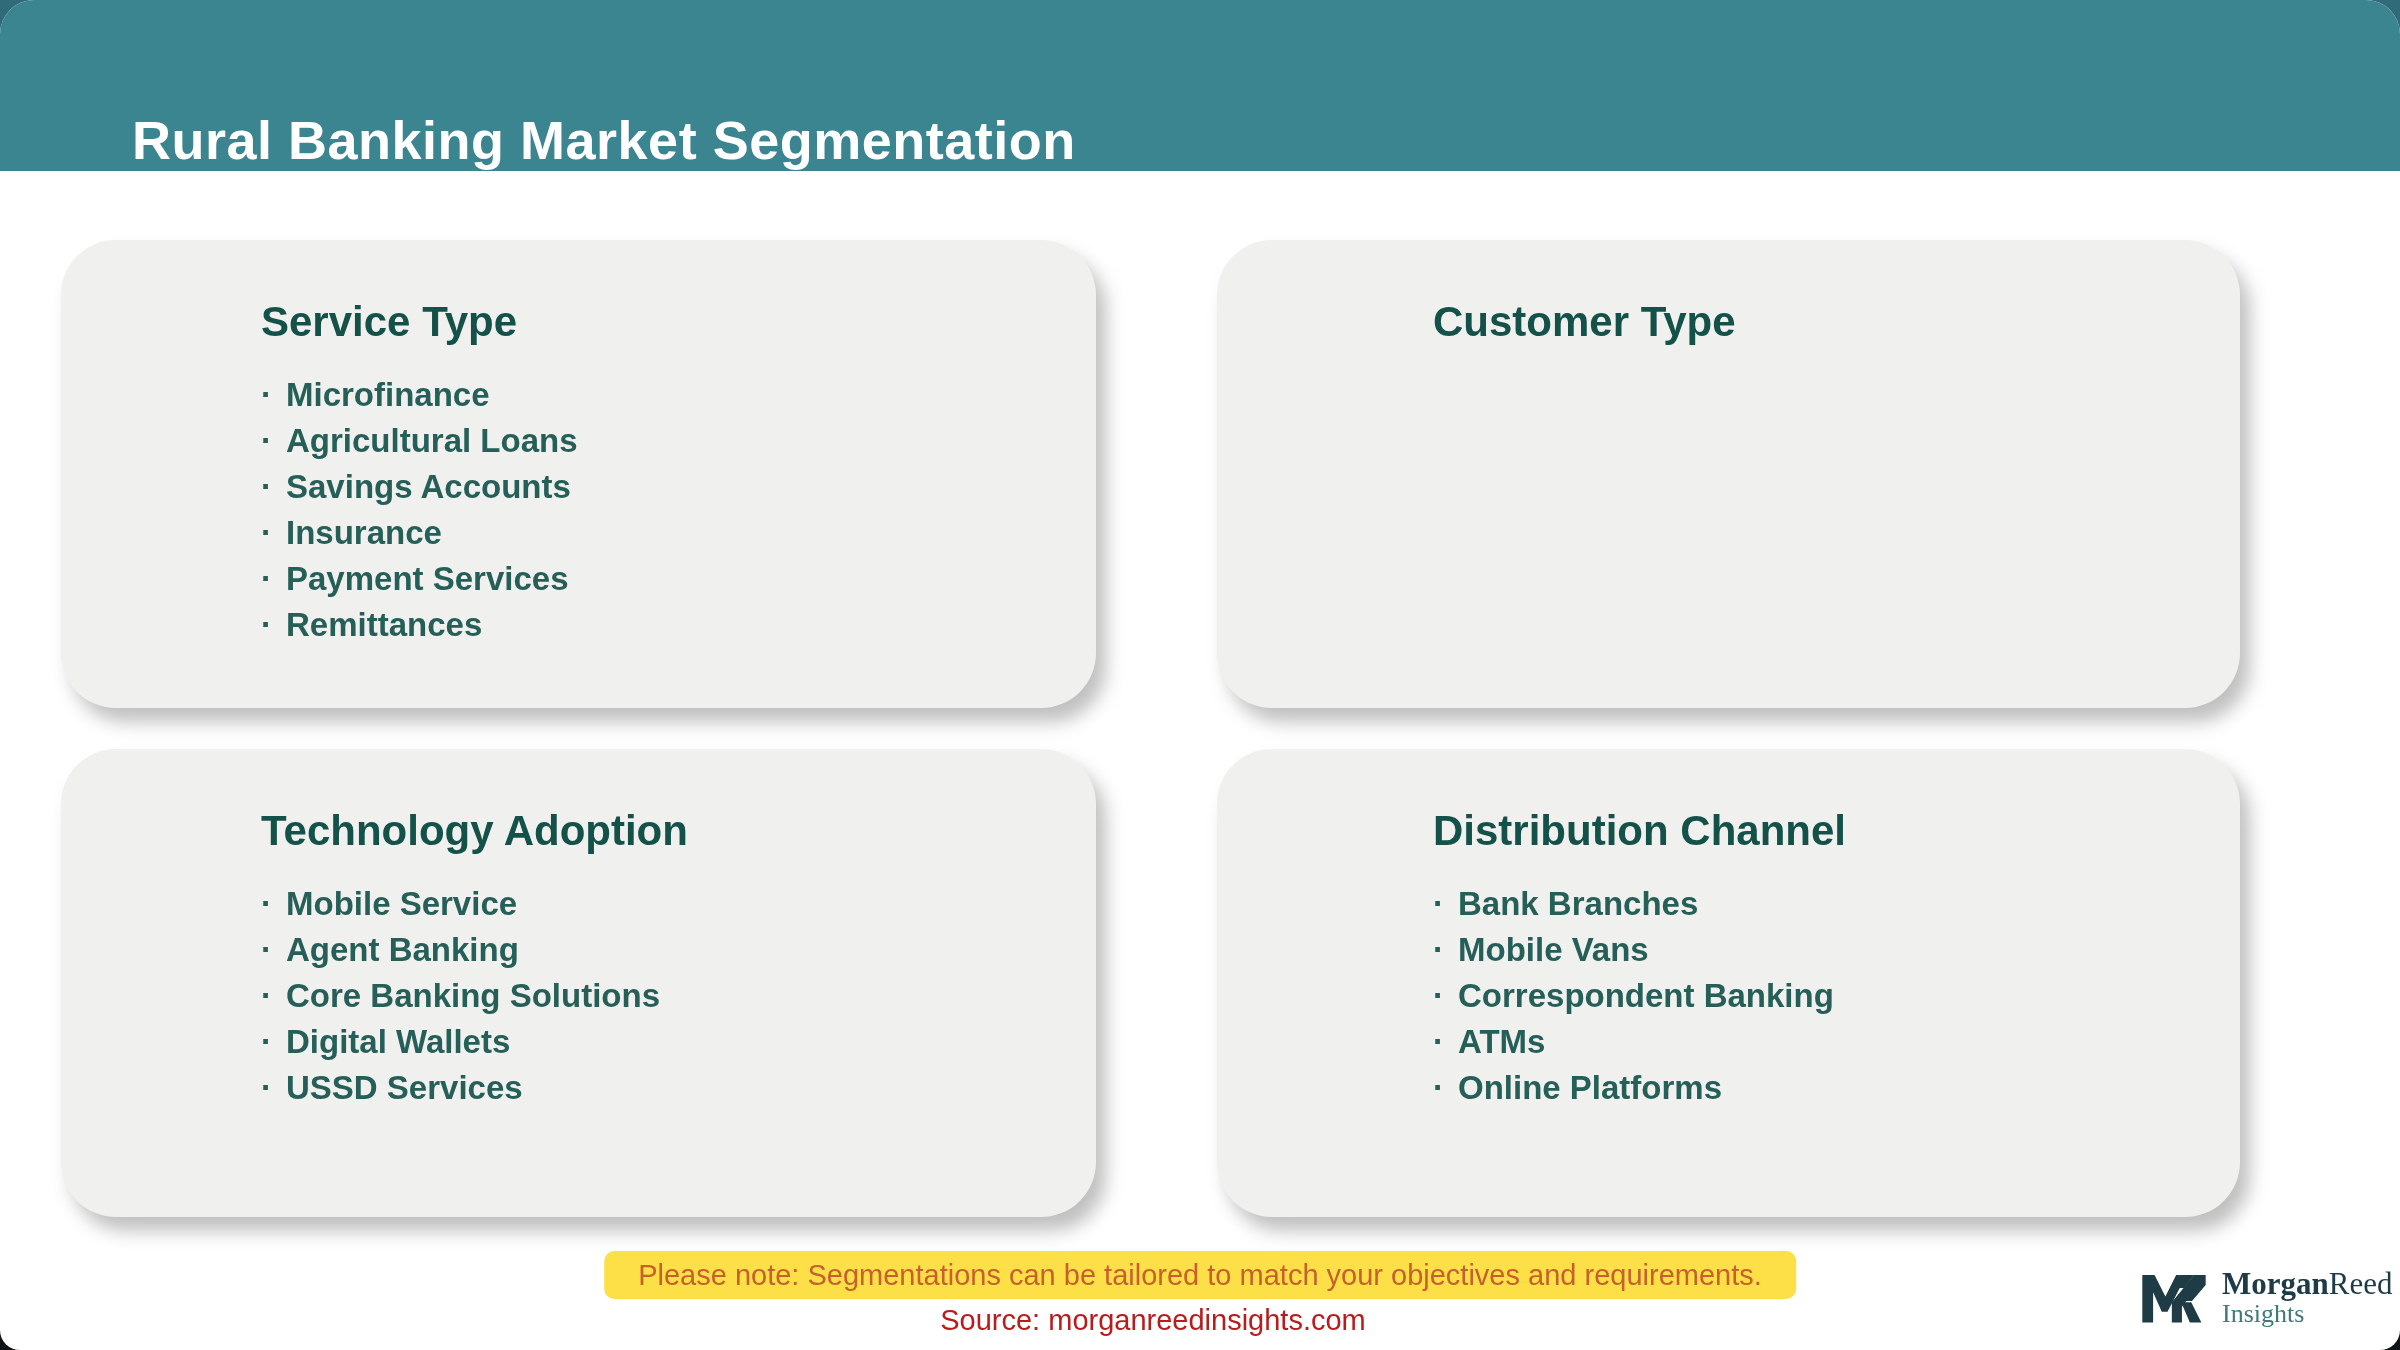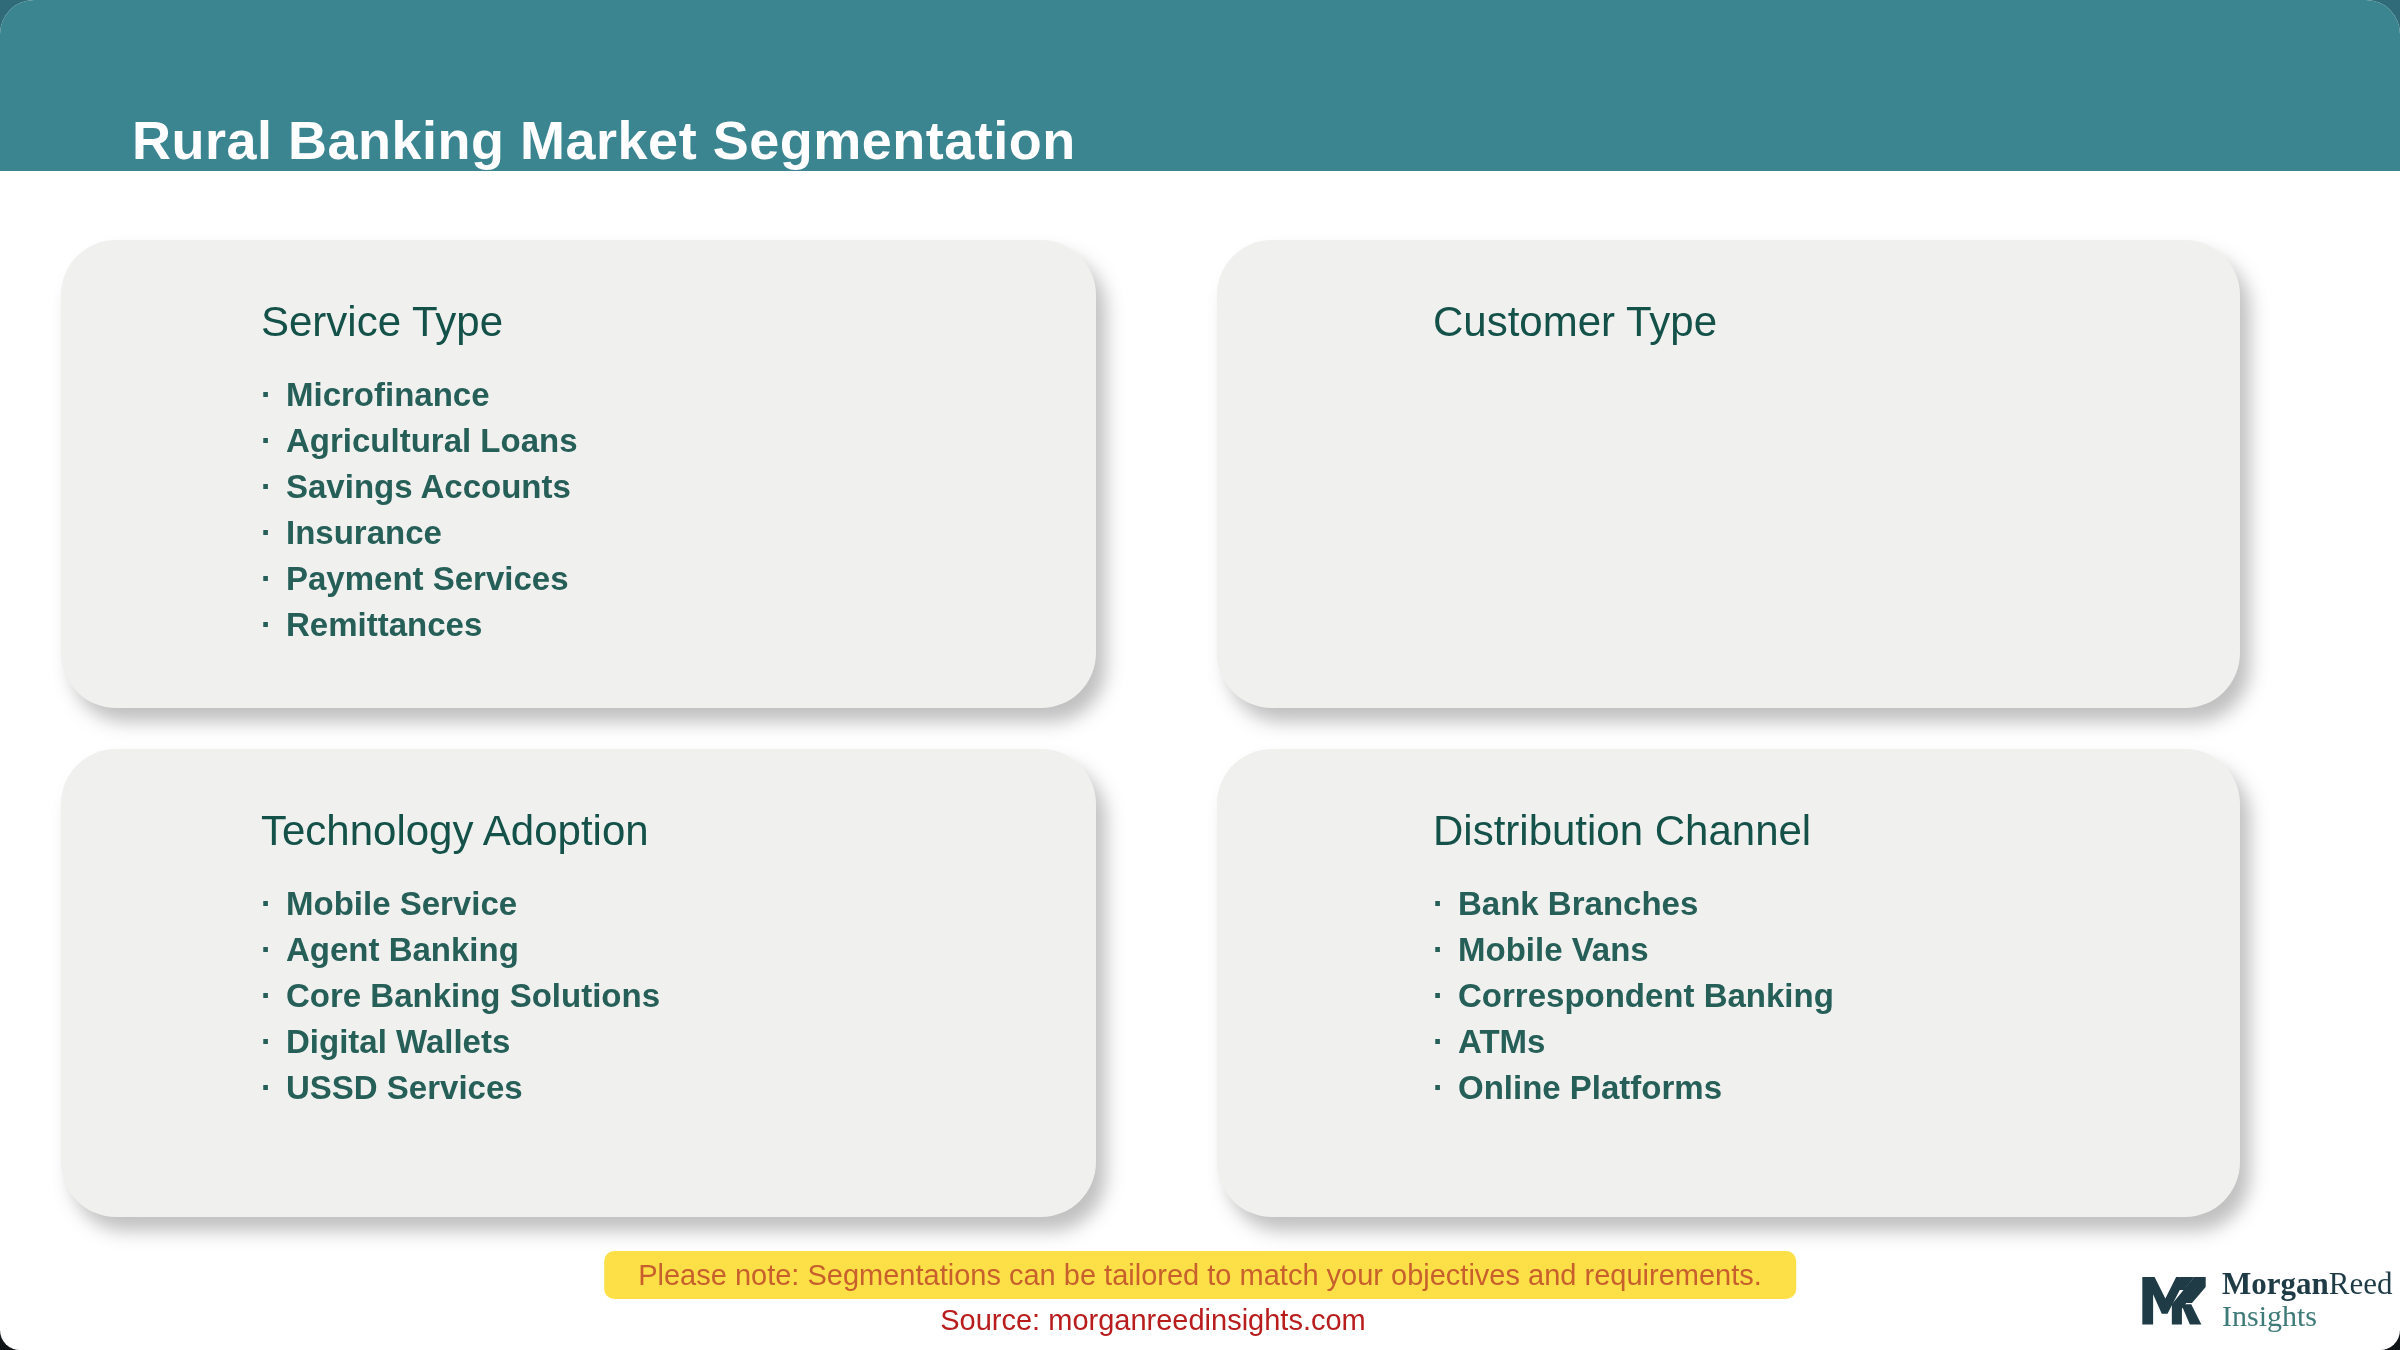--- a/index.html
+++ b/index.html
@@ -36,21 +36,21 @@
     border-radius: 55px;
     box-shadow: 10px 14px 18px rgba(90, 90, 90, 0.38);
     padding-top: 58px;
   }
   .card-1 { left: 61px;   top: 240px; width: 1035px; height: 468px; padding-left: 200px; }
   .card-2 { left: 1217px; top: 240px; width: 1023px; height: 468px; padding-left: 216px; }
   .card-3 { left: 61px;   top: 749px; width: 1035px; height: 468px; padding-left: 200px; }
   .card-4 { left: 1217px; top: 749px; width: 1023px; height: 468px; padding-left: 216px; }
   .card-title {
     font-size: 42px;
-    font-weight: 400;
+    font-weight: 700;
     color: #135149;
     margin-bottom: 26px;
   }
   .card-list {
     list-style: none;
     font-size: 33px;
     color: #265f58;
     line-height: 46px;
     font-weight: bold;
   }
@@ -87,21 +87,21 @@
     display: flex; align-items: center;
   }
   .mr-monogram { width: 72px; height: 56px; display: block; }
   .logo-wordmark {
     margin-left: 12px;
     font-family: "Liberation Serif", serif;
     line-height: 1.0;
   }
   .logo-name { font-size: 31px; color: #1e3b46; white-space: nowrap; }
   .logo-name-bold { font-weight: 700; }
-  .logo-tagline { font-size: 30px; color: #3e7a77; margin-top: 2px; }
+  .logo-tagline { font-size: 26px; color: #3e7a77; margin-top: 2px; }
 </style>
 </head>
 <body>
 
 <div class="backdrop"></div>
 
 <div class="slide">
 
   <div class="header-bar">
     <h1 class="page-title">Rural Banking Market Segmentation</h1>

